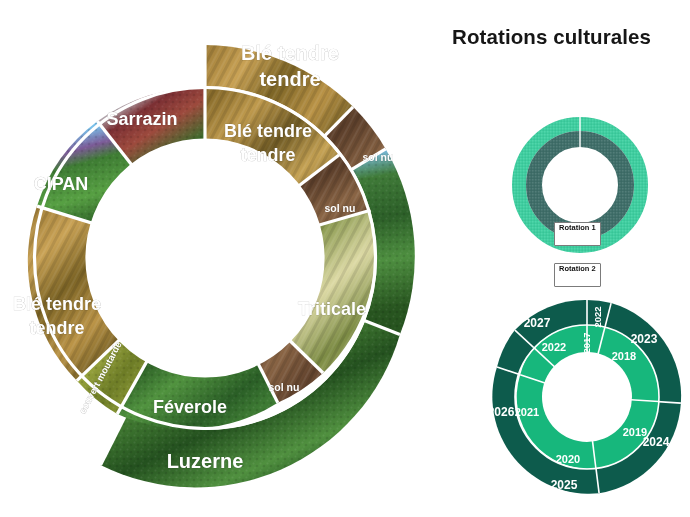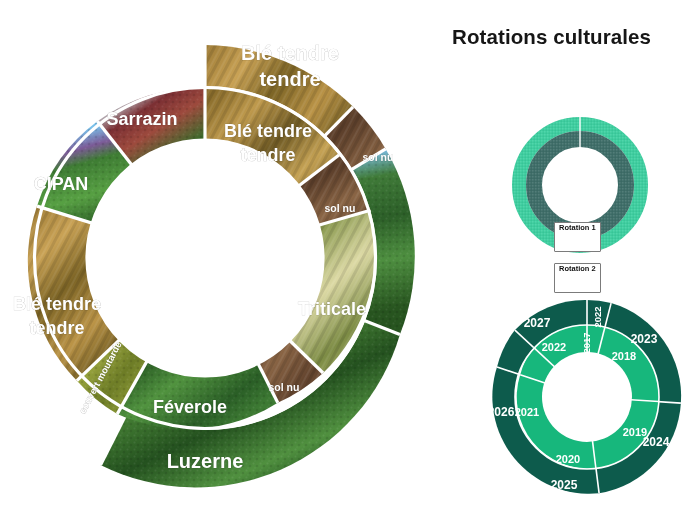--- a/index.html
+++ b/index.html
@@ -41,21 +41,21 @@
   #rotation-donut{position:absolute;left:505px;top:110px;width:150px;height:150px;}
   #years-donut{position:absolute;left:487px;top:295px;width:200px;height:205px;}
 
   .rot-tag{
     position:absolute;
     background:#ffffff;
     border:1px solid #7b7b7b;
     color:#111;
     font-size:7.5px;
     font-weight:bold;
-    padding:1px 4px 19px 4px;
+    padding:1px 4px 13px 4px;
     line-height:1;
     white-space:nowrap;
     border-radius:1px;
     text-align:center;
   }
   #rot-tag-1{left:554px;top:222px;}
   #rot-tag-2{left:554px;top:238px;margin-top:25px;}
 
   .yr{
     fill:#ffffff;

